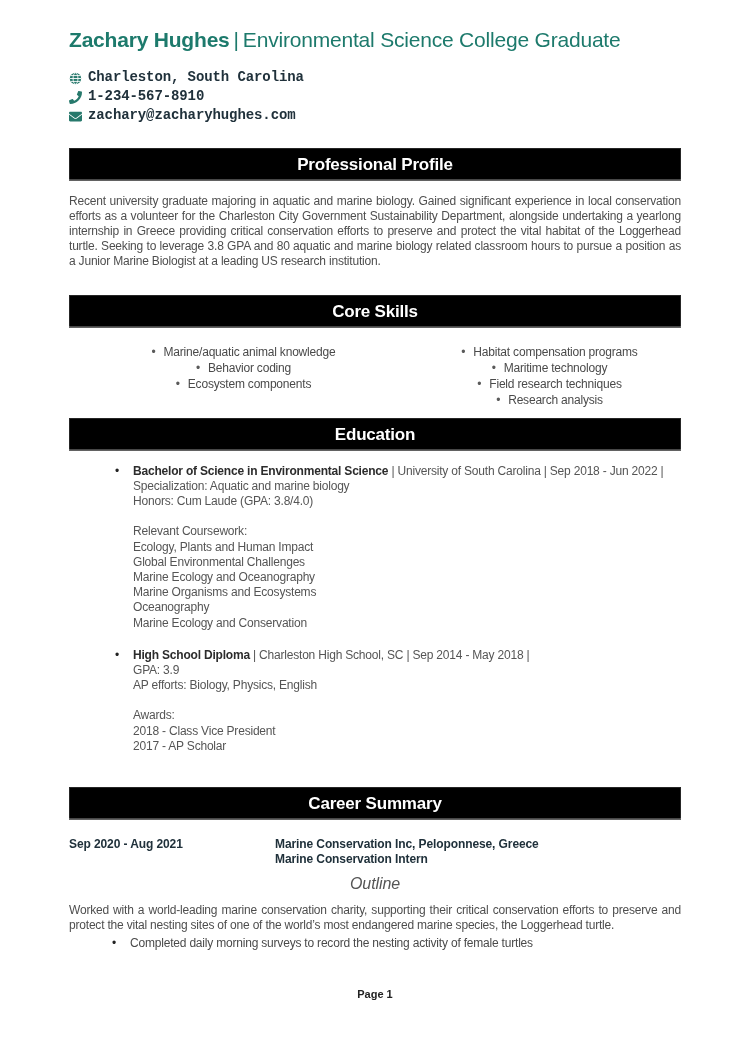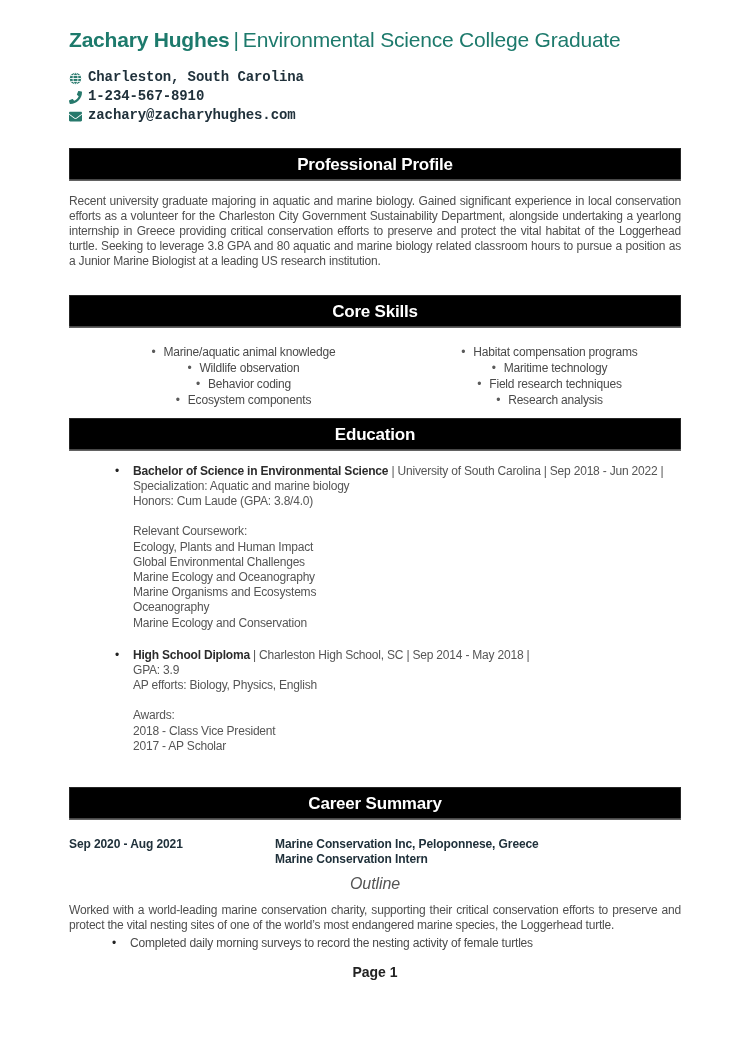--- a/index.html
+++ b/index.html
@@ -64,22 +64,22 @@
   .career-dates { width: 206px; flex: 0 0 206px; font-size: 12px; font-weight: 700; color: #20313b; letter-spacing: -0.1px; line-height: 15px; }
   .career-org p { font-size: 12px; font-weight: 700; color: #20313b; letter-spacing: -0.1px; line-height: 15px; }
   .career-outline-label { margin-top: 8px; }
   .career-outline { margin-top: 10px; }
   .career-resp-label { margin-top: 14px; }
   .resp-list { list-style: none; margin-top: 3px; }
   .resp-list li { font-size: 12px; line-height: 15px; letter-spacing: -0.2px; color: #4a4a4a; padding-left: 43px; }
   .resp-list li::before { content: "\2022"; color: #222; margin-right: 14px; }
   
   .page-footer {
-    position: absolute; left: 0; top: 964px; width: 750px;
-    text-align: center; font-size: 14px; font-weight: 700; color: #222222;
+    position: absolute; left: 0; top: 988px; width: 750px;
+    text-align: center; font-size: 11px; font-weight: 700; color: #222222;
   }
 </style>
 </head>
 <body>
 
 <div class="page">
 
   <header>
     <h1 class="name-line"><span class="name">Zachary Hughes</span><span class="sep">|</span><span class="role">Environmental Science College Graduate</span></h1>
 
@@ -118,21 +118,20 @@
   <section class="sec-profile">
     <div class="bar">Professional Profile</div>
     <p class="body-text justify">Recent university graduate majoring in aquatic and marine biology. Gained significant experience in local conservation efforts as a volunteer for the Charleston City Government Sustainability Department, alongside undertaking a yearlong internship in Greece providing critical conservation efforts to preserve and protect the vital habitat of the Loggerhead turtle. Seeking to leverage 3.8 GPA and 80 aquatic and marine biology related classroom hours to pursue a position as a Junior Marine Biologist at a leading US research institution.</p>
   </section>
 
   <section class="sec-skills">
     <div class="bar">Core Skills</div>
     <div class="skills-cols">
       <ul class="skills-col-left">
         <li>Marine/aquatic animal knowledge</li>
-        <li>Wildlife observation</li>
         <li>Behavior coding</li>
         <li>Ecosystem components</li>
       </ul>
       <ul class="skills-col-right">
         <li>Habitat compensation programs</li>
         <li>Maritime technology</li>
         <li>Field research techniques</li>
         <li>Research analysis</li>
       </ul>
     </div>

